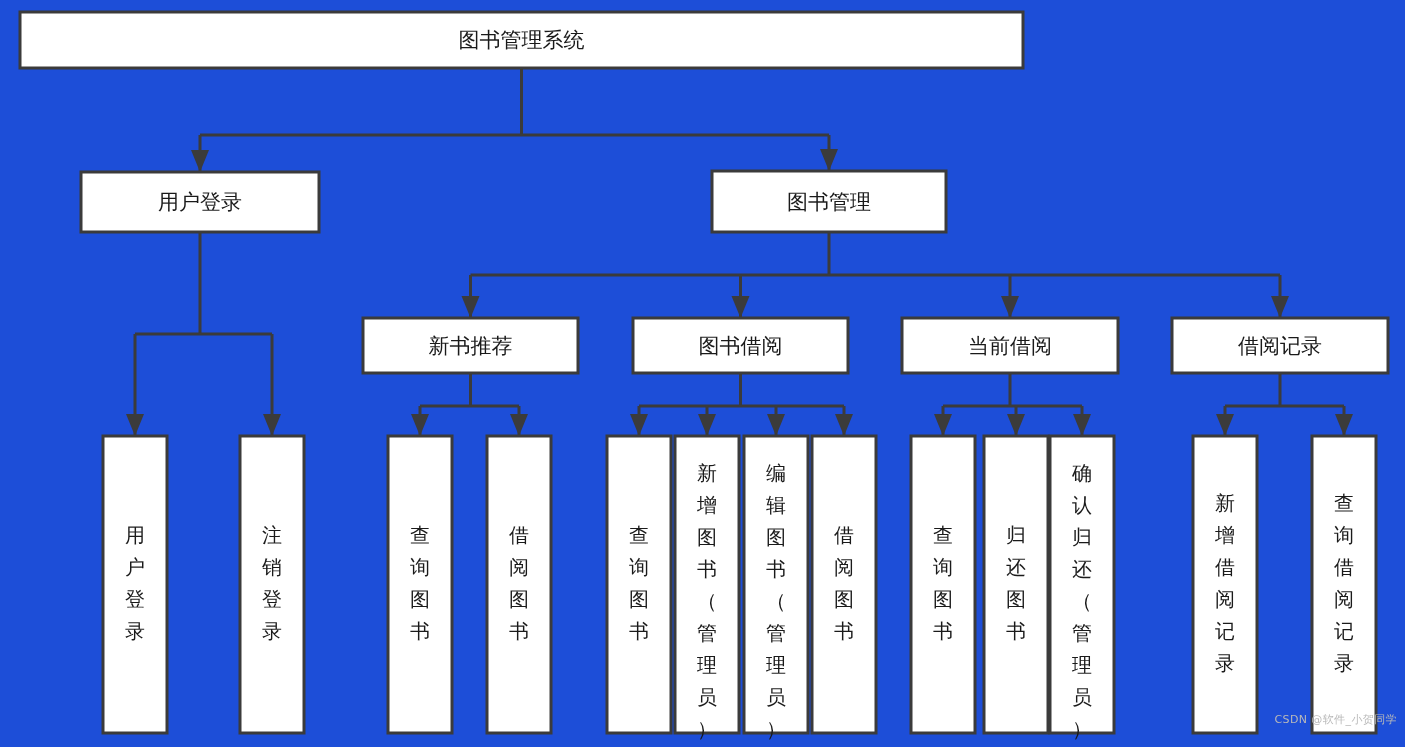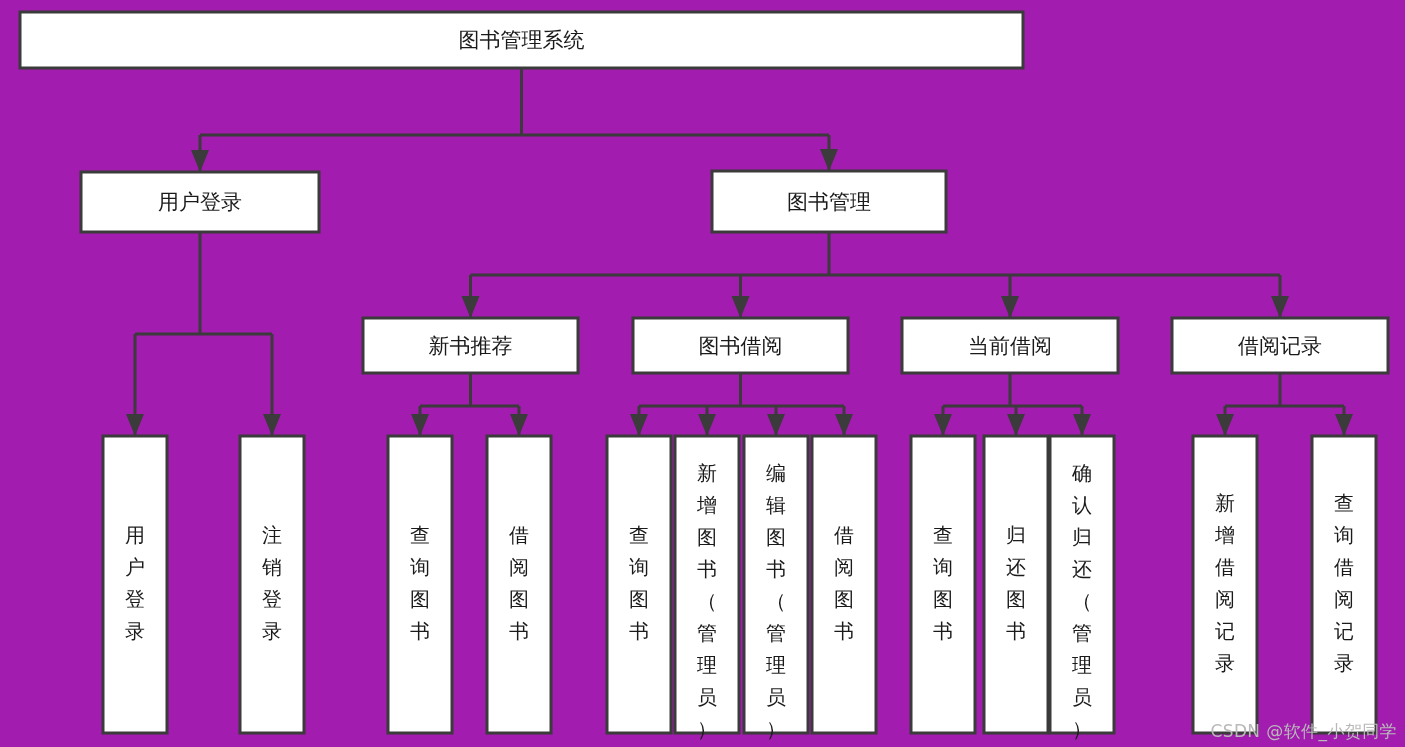--- a/index.html
+++ b/index.html
@@ -12,21 +12,21 @@
     width: 1405px;
     height: 747px;
     font-family: "DejaVu Sans", "Liberation Sans", sans-serif;
     overflow: hidden;
     position: relative;
   }
   #diagram-root {
     position: relative;
     width: 1405px;
     height: 747px;
-    background: #a21caf;
+    background: #1d4ed8;
   }
   svg.diagram {
     position: absolute;
     left: 0;
     top: 0;
     width: 1405px;
     height: 747px;
     display: block;
   }
   .node-box {
@@ -54,23 +54,23 @@
     text-anchor: middle;
     dominant-baseline: middle;
   }
   .node-label.vertical {
     font-size: 20px;
     text-anchor: middle;
   }
   .watermark-text {
     position: absolute;
     right: 8px;
-    bottom: 4px;
+    bottom: 20px;
     font-family: "DejaVu Sans", "Liberation Sans", sans-serif;
-    font-size: 17px;
+    font-size: 11px;
     color: #b9b9b9;
     letter-spacing: 0.4px;
     white-space: nowrap;
     user-select: none;
   }
 </style>
 </head>
 <body>
 
 <div id="diagram-root">

